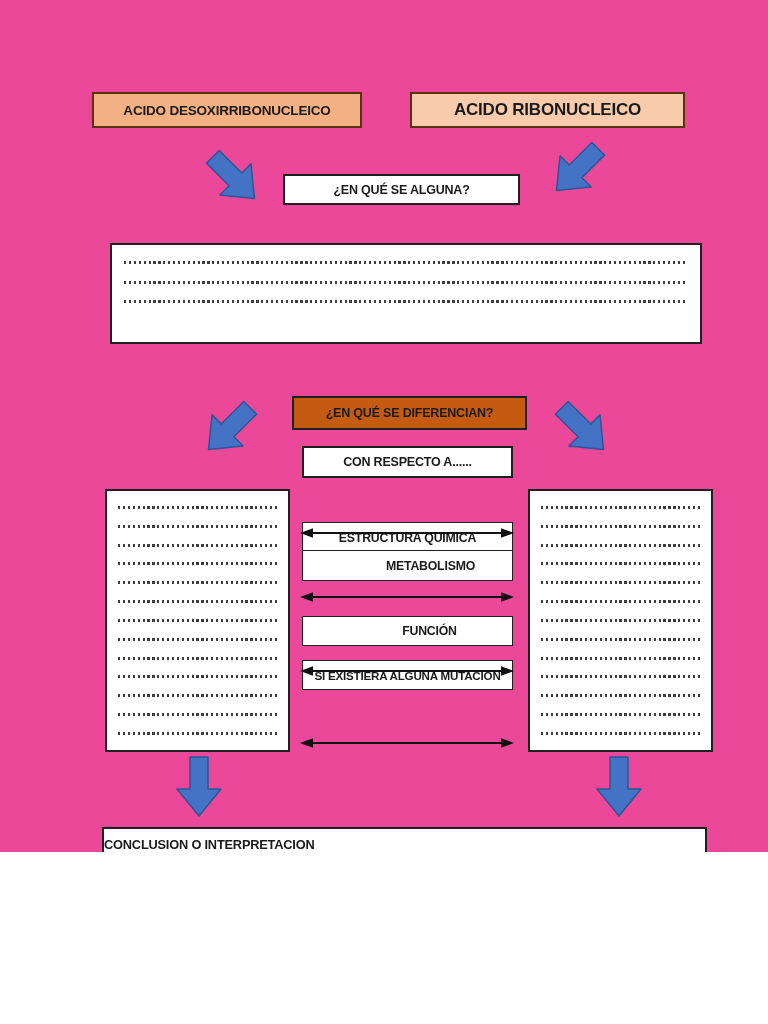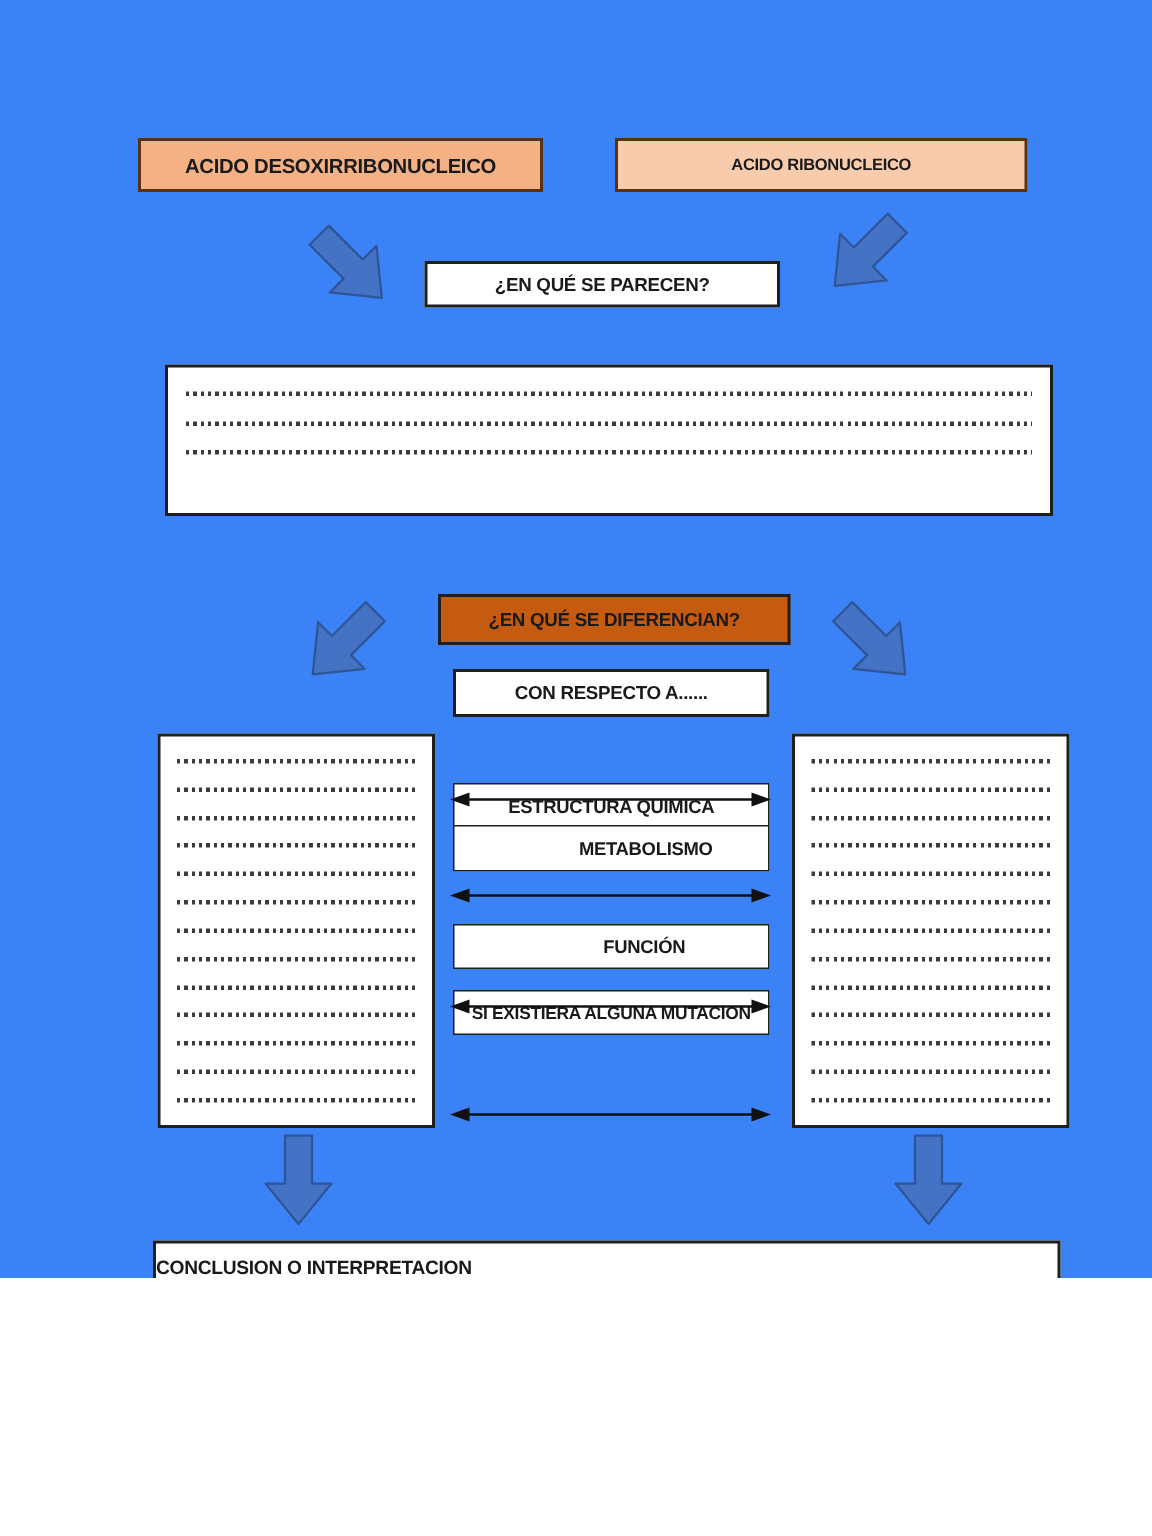--- a/index.html
+++ b/index.html
@@ -1,35 +1,35 @@
 <!DOCTYPE html>
 <html><head>
 <meta charset="utf-8">
 <style>
   html,body{margin:0;padding:0;background:#ffffff;}
   .page{
     position:relative;
     width:768px;height:852px;
-    background:#3b82f6;
+    background:#ec4899;
     font-family:"Liberation Sans", sans-serif;
     color:#1a1a1a;
     overflow:hidden;
   }
   .box{
     position:absolute;
     border:2px solid #1f1f1f;
     background:#ffffff;
     display:flex;align-items:center;justify-content:center;
     text-align:center;
     font-weight:bold;
     letter-spacing:-0.2px;
     box-sizing:border-box;
   }
   .dna-box{left:92px;top:92px;width:270px;height:36px;background:#F4B183;font-size:13.5px;border-color:#5a3210;}
-  .rna-box{left:410px;top:92px;width:275px;height:36px;background:#F8CBAD;font-size:11px;border-color:#5a3210;}
+  .rna-box{left:410px;top:92px;width:275px;height:36px;background:#F8CBAD;font-size:17px;border-color:#5a3210;}
   .parecen-box{left:283px;top:174px;width:237px;height:31px;font-size:12.5px;}
   .sim-box{left:110px;top:243px;width:592px;height:101px;display:block;}
   .dif-box{left:292px;top:396px;width:235px;height:34px;background:#C55A11;font-size:12.5px;}
   .respecto-box{left:302px;top:446px;width:211px;height:32px;font-size:12.5px;text-align:right;}
   .aspect{left:302px;width:211px;font-size:12.3px;border-width:1.8px;}
   .a1{top:490px;height:31px;margin-top:32px;}
   .a2{top:550px;height:31px;padding-left:46px;}
   .a3{top:616px;height:30px;padding-left:44px;}
   .a4{top:660px;height:30px;font-size:11.6px;}
   .side-col{top:489px;width:185px;height:263px;display:block;}
@@ -85,21 +85,21 @@
         <polygon points="21,1 39,1 39,33 52,33 30,60 8,33 21,33" fill="#4472C4" stroke="#2F5597" stroke-width="1.5" stroke-linejoin="round"></polygon>
       </svg>
   </div>
   <div class="blk-arrow rot-dl arr-top-right">
     <svg viewBox="0 0 60 62">
         <polygon points="21,1 39,1 39,33 52,33 30,60 8,33 21,33" fill="#4472C4" stroke="#2F5597" stroke-width="1.5" stroke-linejoin="round"></polygon>
       </svg>
   </div>
 
   <div class="box parecen-box">
-    <span>¿EN QUÉ SE PARECEN?</span>
+    <span>¿EN QUÉ SE ALGUNA?</span>
   </div>
   <div class="box sim-box">
     <div class="lines lines-sim">
         <div class="dotline"></div>
         <div class="dotline"></div>
         <div class="dotline"></div>
       </div>
   </div>
 
   <div class="box dif-box">

